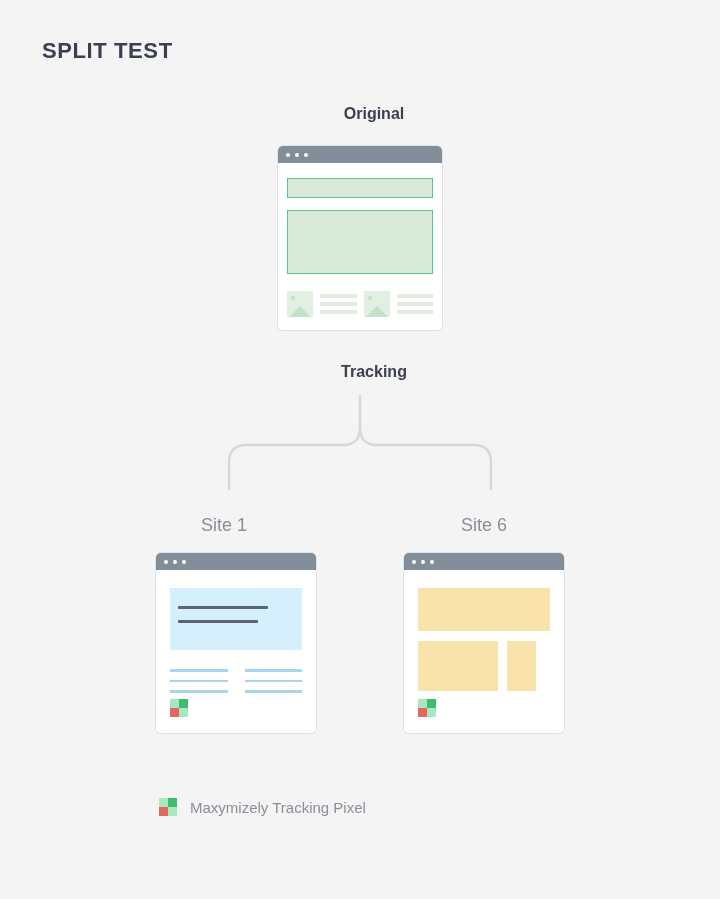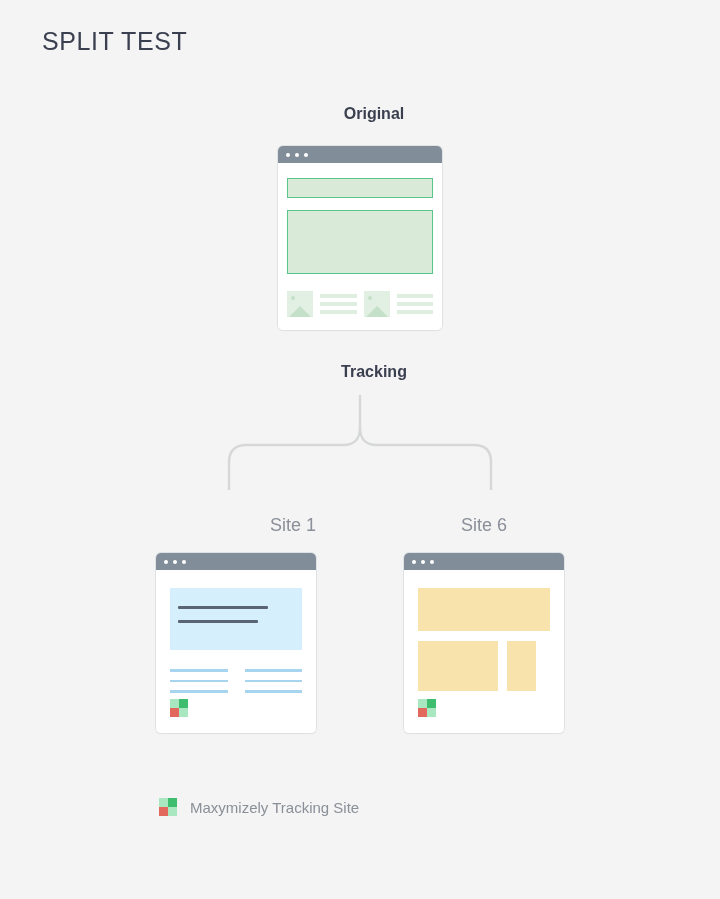--- a/index.html
+++ b/index.html
@@ -16,23 +16,23 @@
   }
   .stage {
     position: absolute;
     inset: 0;
   }
 
   
   .page-title {
     position: absolute;
     left: 42px;
-    top: 27px;
-    font-size: 25px;
-    font-weight: normal;
+    top: 38px;
+    font-size: 22px;
+    font-weight: bold;
     letter-spacing: 0.6px;
     color: #3b4051;
   }
 
   
   .caption-strong {
     position: absolute;
     font-size: 16px;
     font-weight: bold;
     color: #3b4051;
@@ -42,21 +42,21 @@
   }
   .caption-light {
     position: absolute;
     font-size: 18px;
     font-weight: normal;
     color: #8a8f98;
     text-align: center;
   }
   #caption-original { top: 105px; }
   #caption-redirect { top: 363px; }
-  #caption-site1 { top: 515px; left: 156px; width: 160px; text-align: right; }
+  #caption-site1 { top: 515px; left: 144px; width: 160px; }
   #caption-site2 { top: 515px; left: 404px; width: 160px; }
 
   
   .browser {
     position: absolute;
     background: #ffffff;
     border-radius: 5px;
     box-shadow: 0 0 0 1px #dfe2e5, 0 1px 2px rgba(0,0,0,0.06);
     overflow: hidden;
   }
@@ -333,16 +333,16 @@
     </div>
   </div>
 
   <div id="legend">
     <div class="pixel">
       <i class="q-tl"></i>
       <i class="q-tr"></i>
       <i class="q-bl"></i>
       <i class="q-br"></i>
     </div>
-    <span id="legend-label">Maxymizely Tracking Site</span>
+    <span id="legend-label">Maxymizely Tracking Pixel</span>
   </div>
 
 </div>
 
 </body></html>

